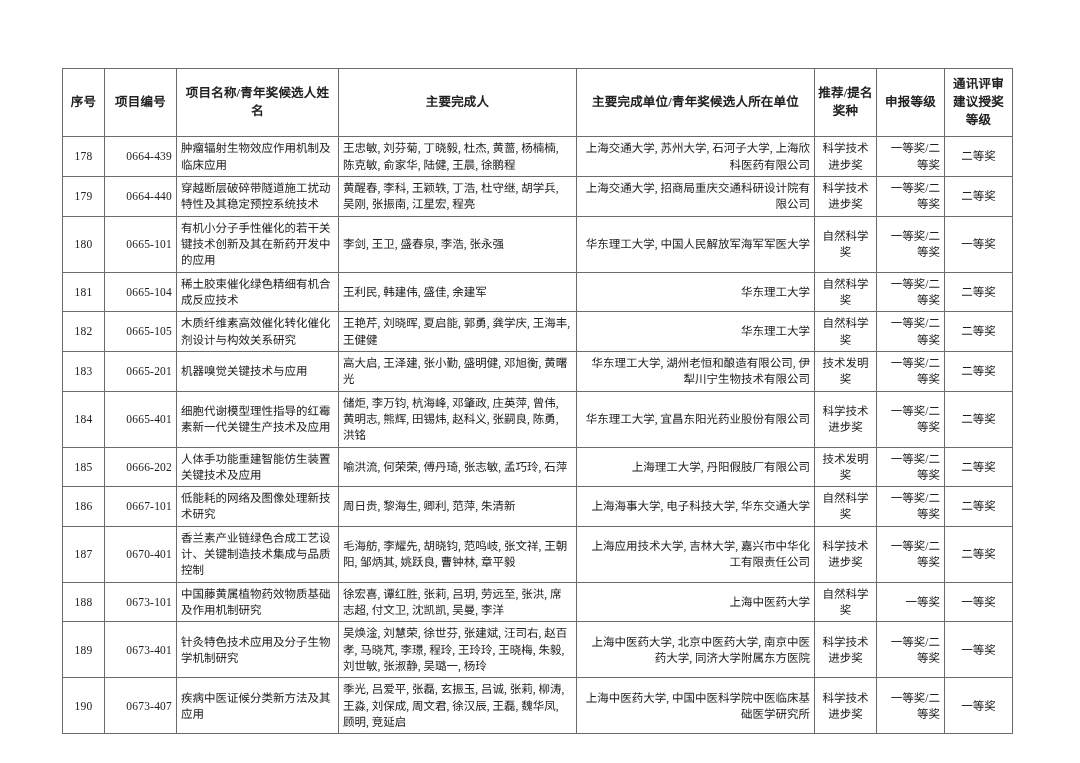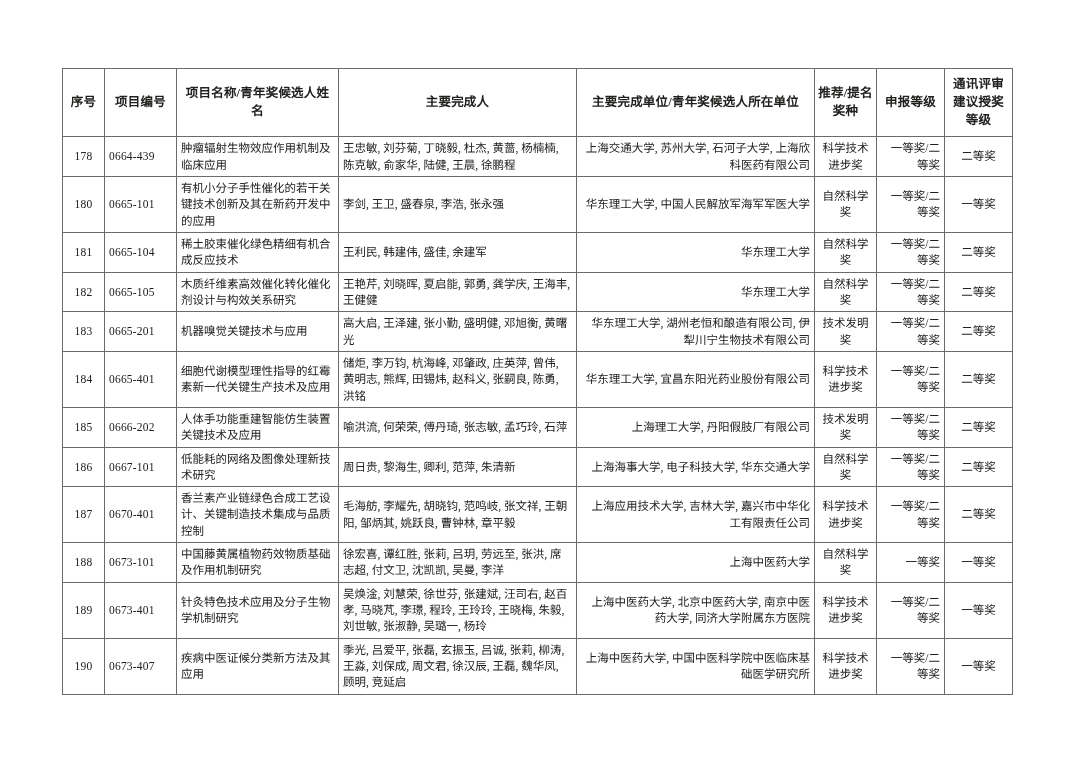--- a/index.html
+++ b/index.html
@@ -54,21 +54,21 @@
   col.c-seq      { width: 42px; }
   col.c-code     { width: 72px; }
   col.c-title    { width: 162px; }
   col.c-people   { width: 238px; }
   col.c-unit     { width: 238px; }
   col.c-kind     { width: 62px; }
   col.c-level    { width: 68px; }
   col.c-suggest  { width: 68px; }
 
   td.seq     { text-align: center; font-size: 11.5px; letter-spacing: 0.3px;}
-  td.code    { text-align: left; font-size: 11.5px; letter-spacing: 0.2px;}
+  td.code    { text-align: right; font-size: 11.5px; letter-spacing: 0.2px;}
   td.title   { text-align: left; }
   td.people  { text-align: left; }
   td.unit    { text-align: right; }
   td.kind    { text-align: center; }
   td.level   { text-align: right; }
   td.suggest { text-align: center; }
 
   
   td.seq, td.code {
     font-family: Liberation Serif, serif;
@@ -107,20 +107,30 @@
             <td class="seq">178</td>
             <td class="code">0664-439</td>
             <td class="title">肿瘤辐射生物效应作用机制及临床应用</td>
             <td class="people">王忠敏, 刘芬菊, 丁晓毅, 杜杰, 黄蔷, 杨楠楠, 陈克敏, 俞家华, 陆健, 王晨, 徐鹏程</td>
             <td class="unit">上海交通大学, 苏州大学, 石河子大学, 上海欣科医药有限公司</td>
             <td class="kind">科学技术进步奖</td>
             <td class="level">一等奖/二等奖</td>
             <td class="suggest">二等奖</td>
           </tr>
           <tr>
+            <td class="seq">179</td>
+            <td class="code">0664-440</td>
+            <td class="title">穿越断层破碎带隧道施工扰动特性及其稳定预控系统技术</td>
+            <td class="people">黄醒春, 李科, 王颖轶, 丁浩, 杜守继, 胡学兵, 吴刚, 张振南, 江星宏, 程亮</td>
+            <td class="unit">上海交通大学, 招商局重庆交通科研设计院有限公司</td>
+            <td class="kind">科学技术进步奖</td>
+            <td class="level">一等奖/二等奖</td>
+            <td class="suggest">二等奖</td>
+          </tr>
+          <tr>
             <td class="seq">180</td>
             <td class="code">0665-101</td>
             <td class="title">有机小分子手性催化的若干关键技术创新及其在新药开发中的应用</td>
             <td class="people">李剑, 王卫, 盛春泉, 李浩, 张永强</td>
             <td class="unit">华东理工大学, 中国人民解放军海军军医大学</td>
             <td class="kind">自然科学奖</td>
             <td class="level">一等奖/二等奖</td>
             <td class="suggest">一等奖</td>
           </tr>
           <tr>

